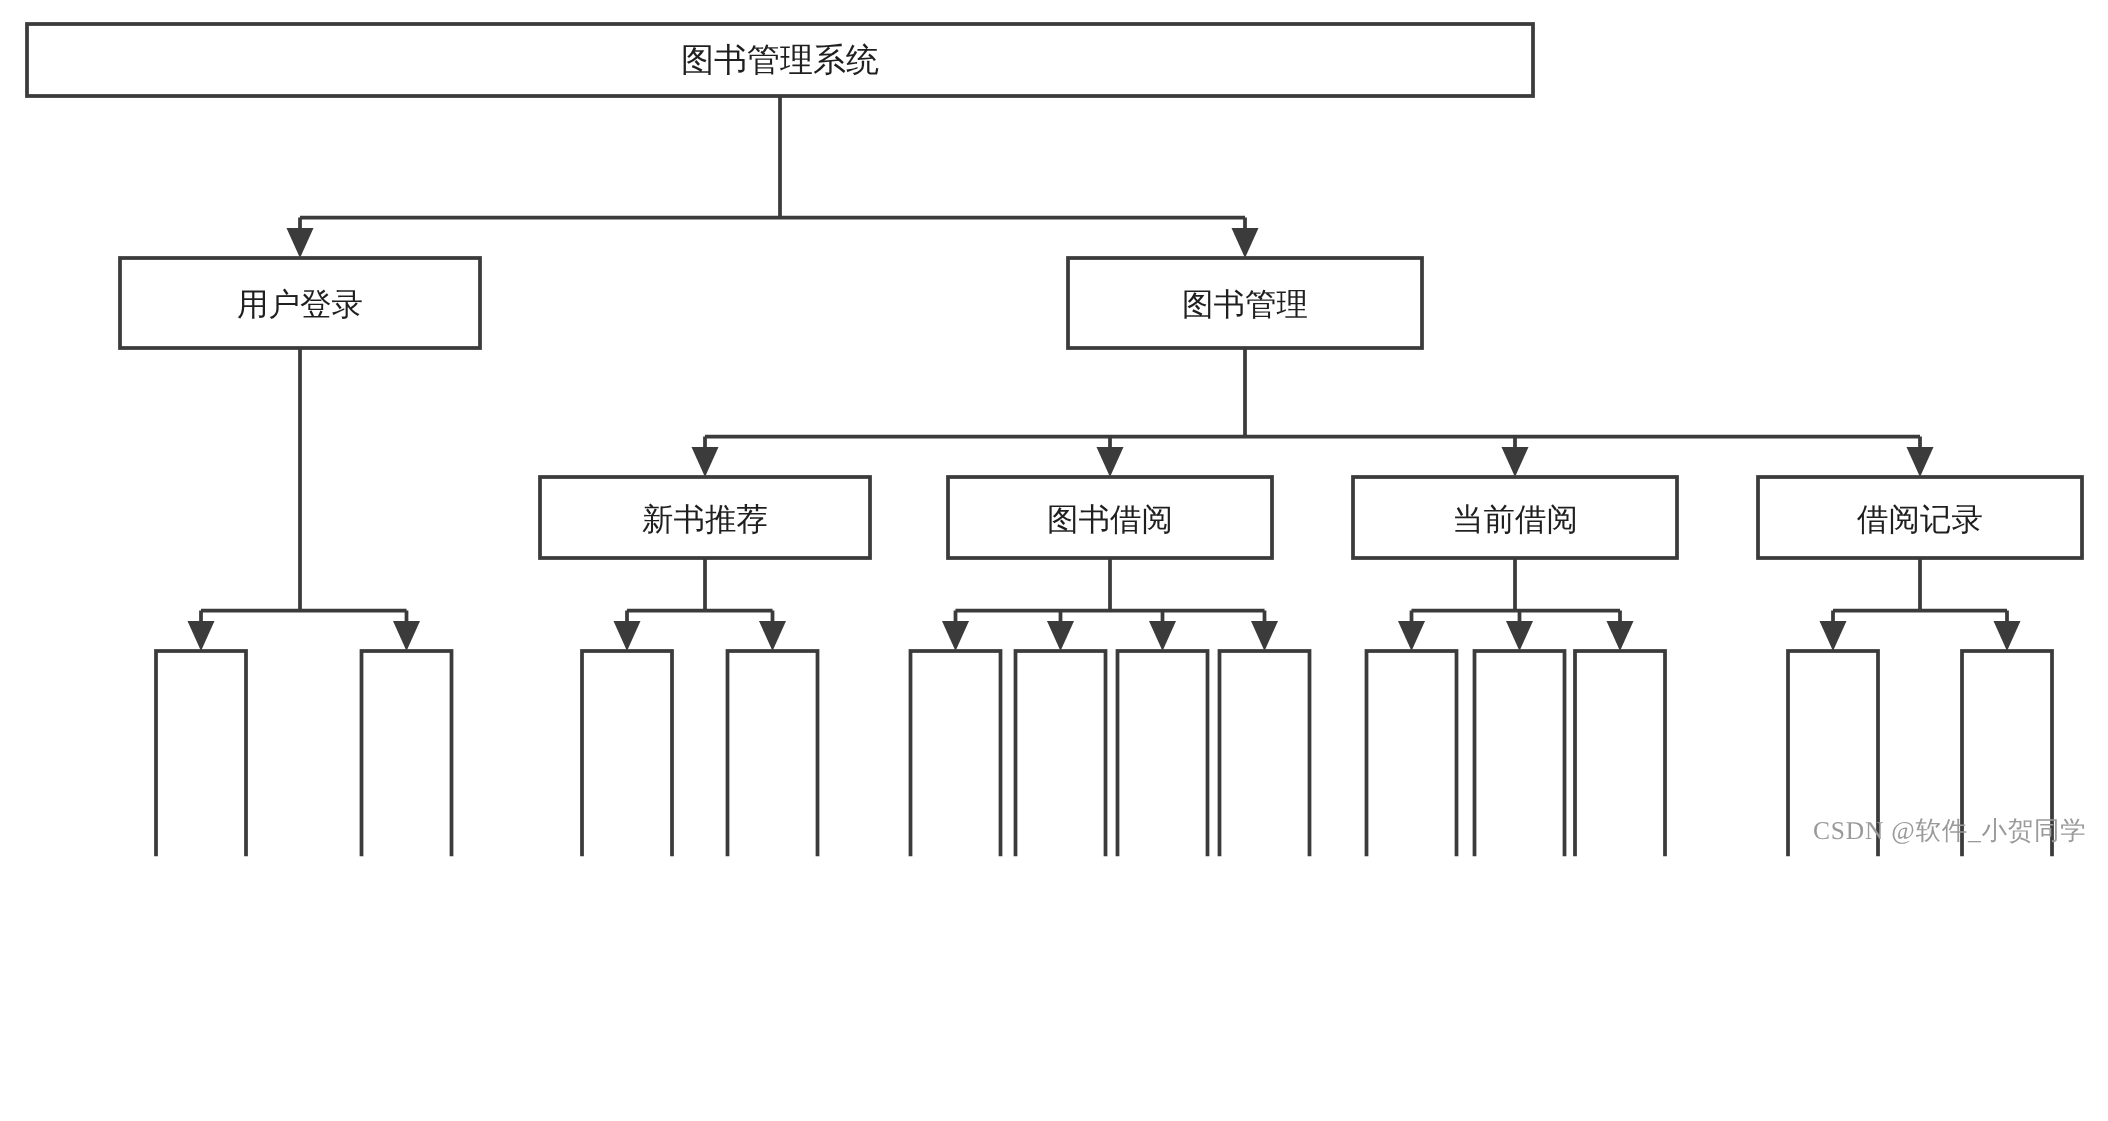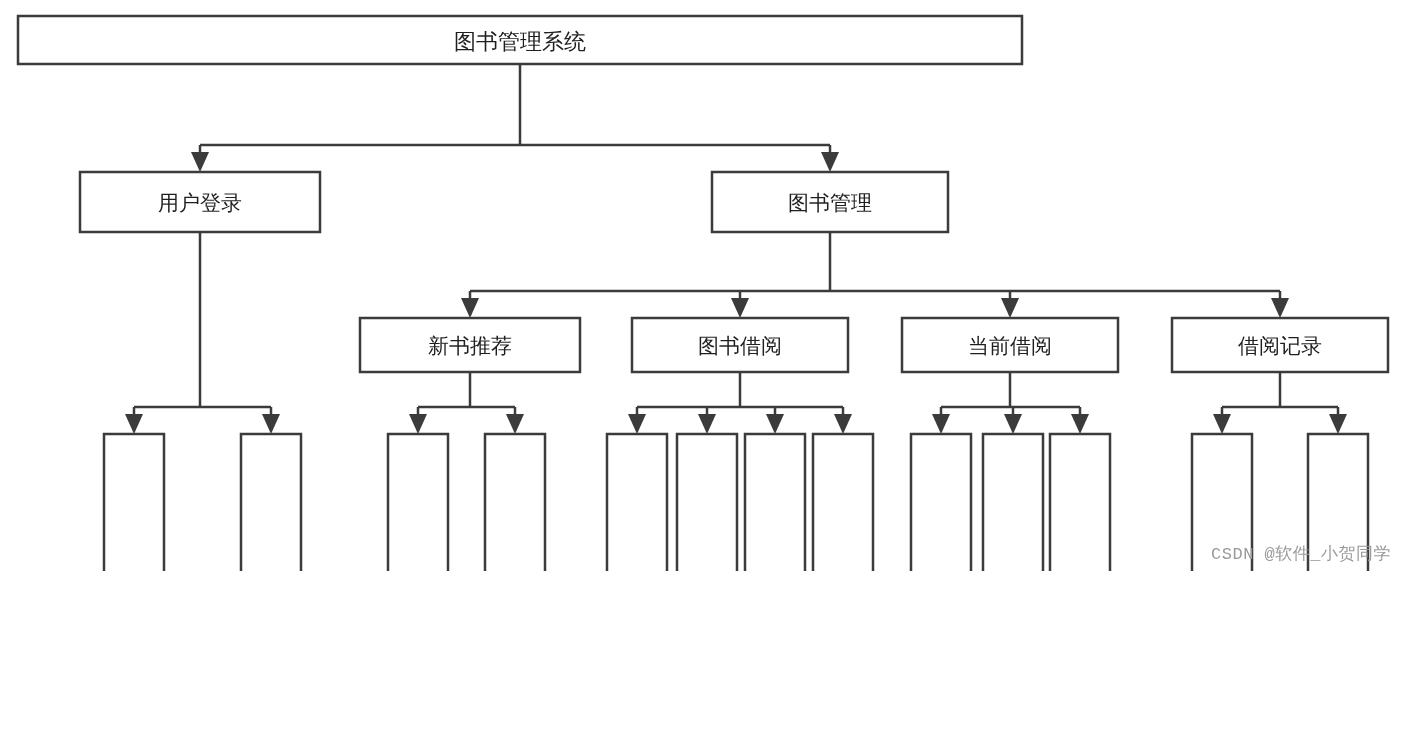--- a/index.html
+++ b/index.html
@@ -71,21 +71,21 @@
     line-height: 1.18;
     letter-spacing: 3px;
     color: #1f1f1f;
     white-space: nowrap;
     text-align: center;
   }
   .watermark {
     position: absolute;
     right: 14px;
     bottom: 6px;
-    font-family: Liberation Mono, monospace;
+    font-family: Liberation Serif, serif;
     font-size: 17px;
     color: #9a9a9a;
     letter-spacing: 0.5px;
     white-space: nowrap;
     pointer-events: none;
   }
 </style>
 </head>
 <body>
 

